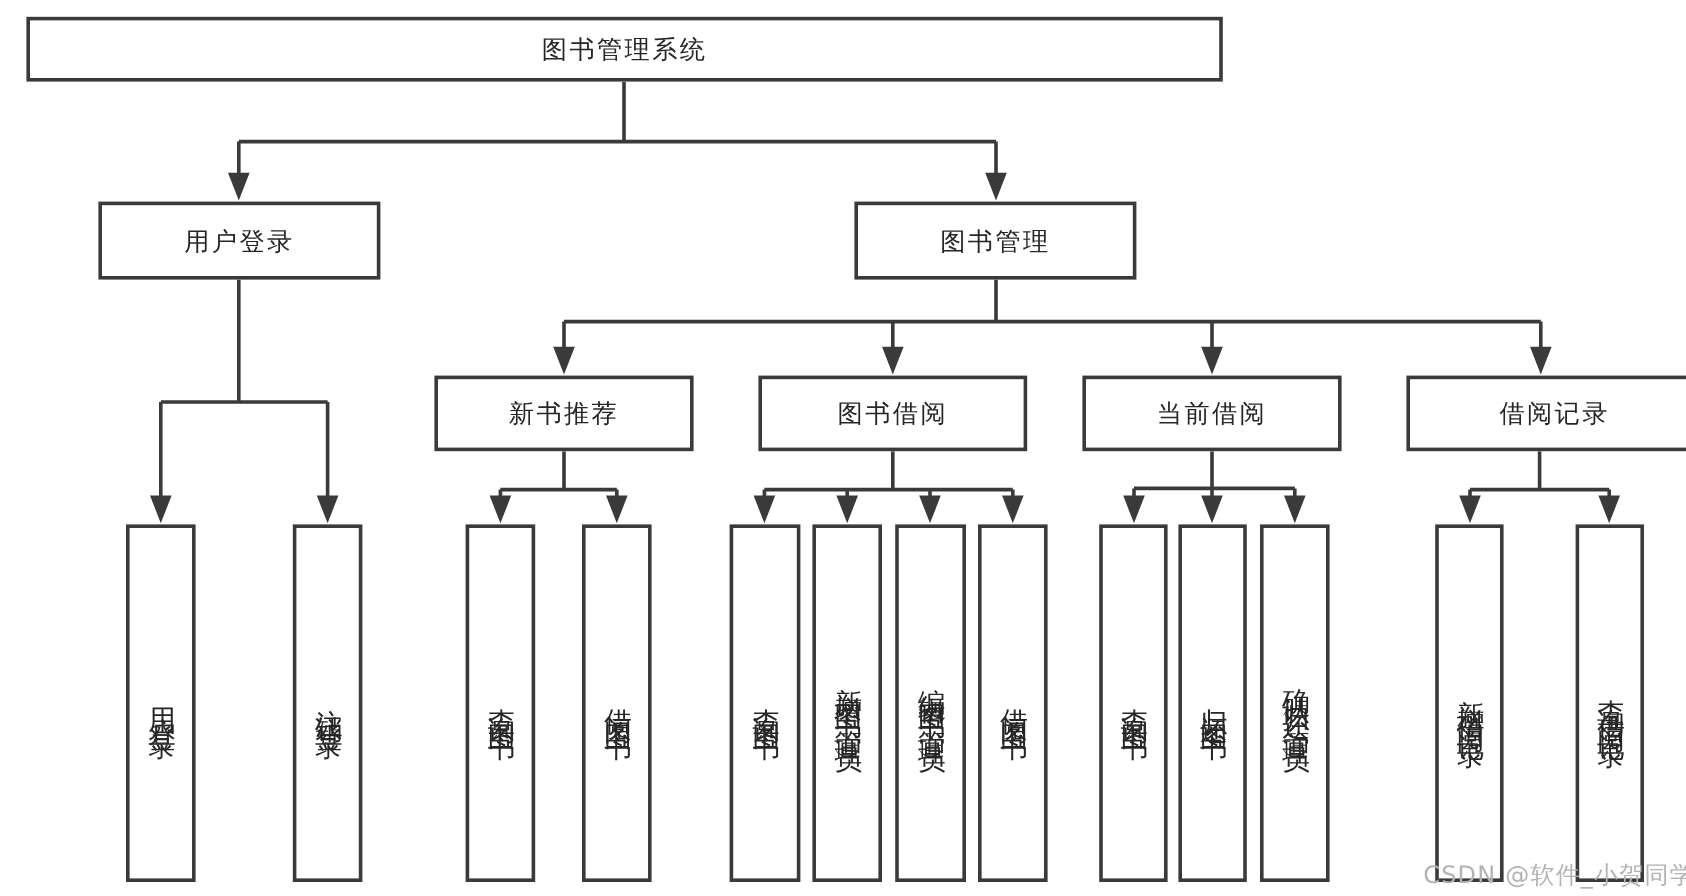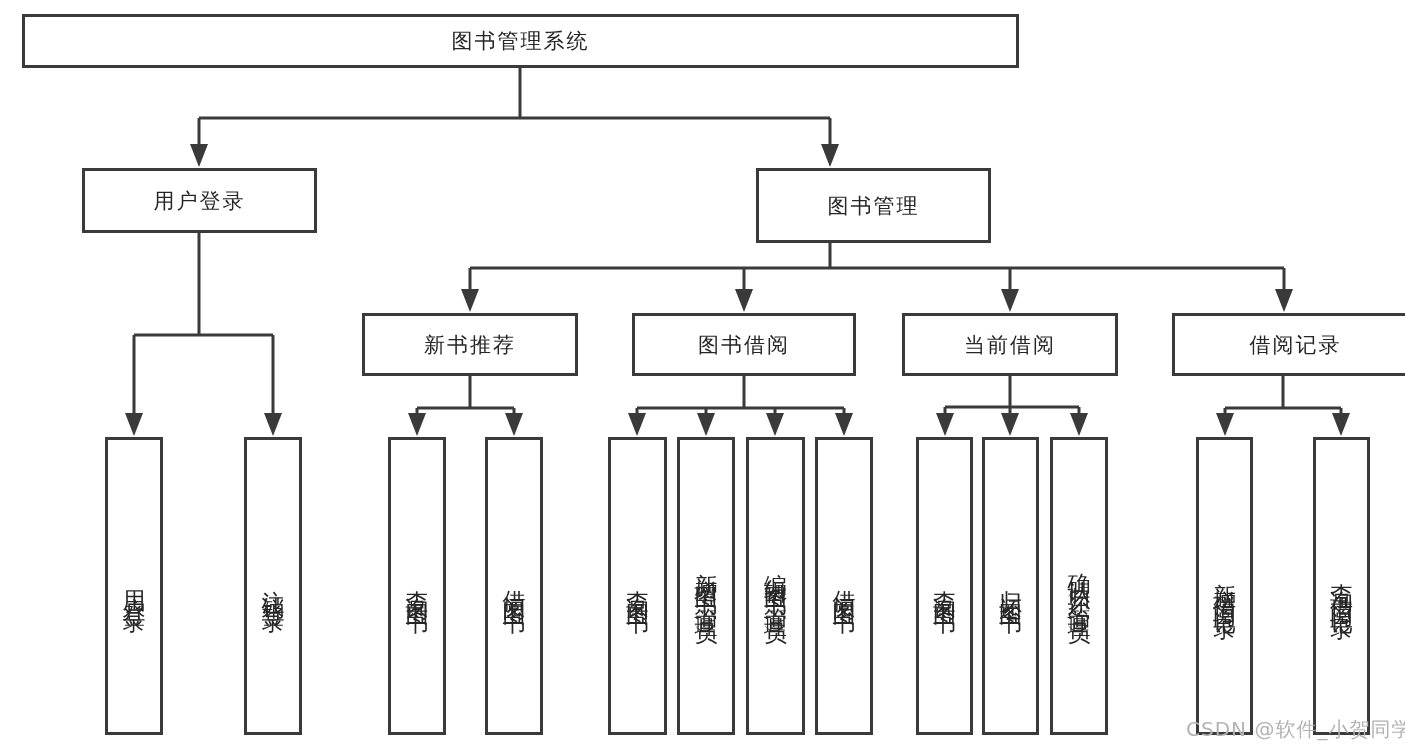--- a/index.html
+++ b/index.html
@@ -59,21 +59,21 @@
     writing-mode: vertical-rl;
     text-orientation: mixed;
     font-size: 23px;
     letter-spacing: 7px;
     color: var(--text);
     line-height: 1;
   }
   
   .n-root           { left: 22px;  top: 14px;  width: 997px; height: 54px; }
   .n-user-login     { left: 82px;  top: 168px; width: 235px; height: 65px; }
-  .n-book-mgmt      { left: 712px; top: 168px; width: 235px; height: 75px; margin-left: 44px; }
+  .n-book-mgmt      { left: 712px; top: 168px; width: 235px; height: 65px; }
   .n-new-book       { left: 362px; top: 313px; width: 216px; height: 63px; justify-content: center; }
   .n-book-borrow    { left: 632px; top: 313px; width: 224px; height: 63px; }
   .n-current-borrow { left: 902px; top: 313px; width: 216px; height: 63px; }
   .n-borrow-records { left: 1172px;top: 313px; width: 247px; height: 63px; }
   
   .l-user-login  { left: 105px;  width: 58px; }
   .l-logout      { left: 244px;  width: 58px; }
   .l-nb-query    { left: 388px;  width: 58px; }
   .l-nb-borrow   { left: 485px;  width: 58px; }
   .l-bb-query    { left: 608px;  width: 59px; }

